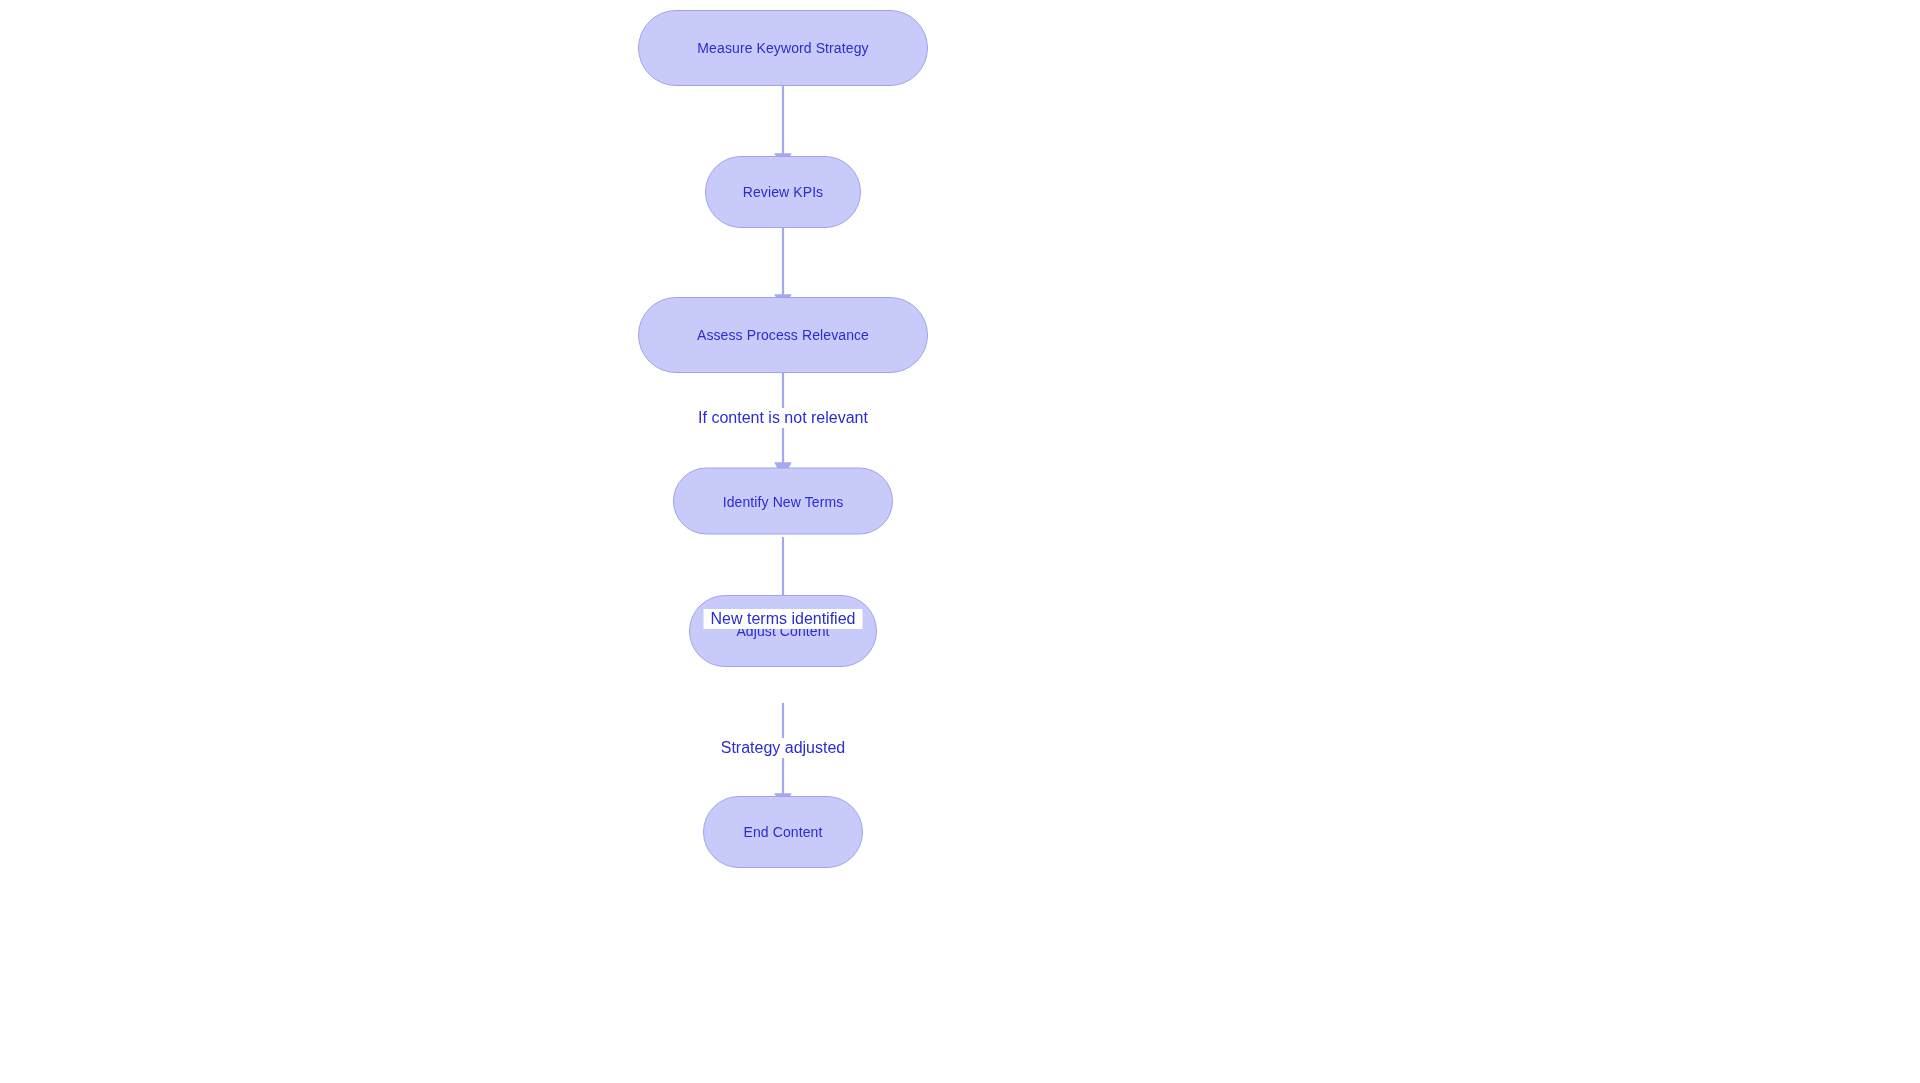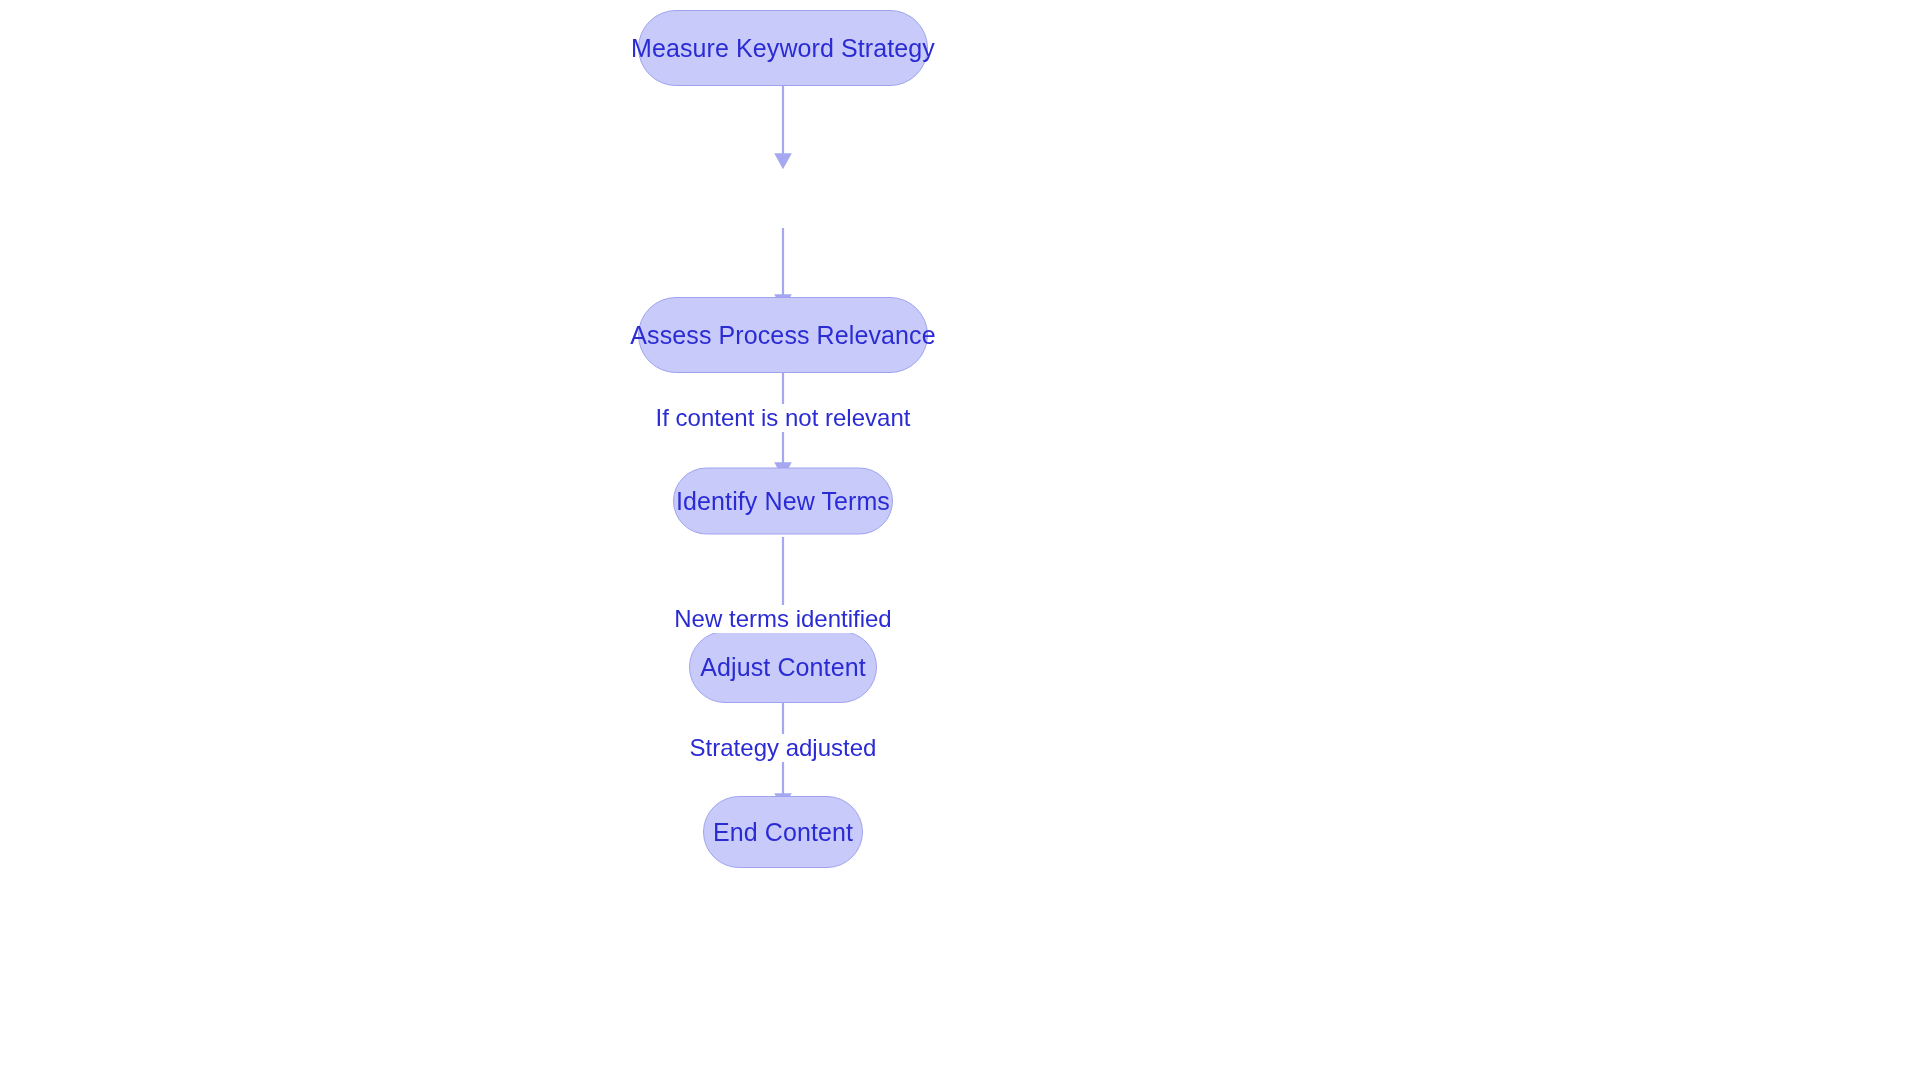--- a/index.html
+++ b/index.html
@@ -37,34 +37,34 @@
     border-radius: 999px;
     display: flex;
     align-items: center;
     justify-content: center;
     transform: translate(-50%, -50%);
     z-index: 2;
   }
 
   .node-label {
     color: #2b2bd4;
-    font-size: 25px;
+    font-size: 14px;
     font-family: "Liberation Sans", sans-serif;
     font-weight: 400;
     white-space: nowrap;
     letter-spacing: 0.1px;
     line-height: 1;
   }
 
   .edge-label {
     position: absolute;
     transform: translate(-50%, -50%);
     background: #ffffff;
     color: #2b2bd4;
-    font-size: 24px;
+    font-size: 16px;
     font-family: "Liberation Sans", sans-serif;
     white-space: nowrap;
     padding: 2px 7px;
     line-height: 1;
     z-index: 3;
   }
 </style>
 </head>
 <body>
 
@@ -85,30 +85,33 @@
 
     <line x1="783" y1="537" x2="783" y2="631" stroke="#a5a8f0" stroke-width="2.2" marker-end="url(#arrowhead)"></line>
 
     <line x1="783" y1="703" x2="783" y2="796" stroke="#a5a8f0" stroke-width="2.2" marker-end="url(#arrowhead)"></line>
   </svg>
 
   <div class="node" style="left:783px; top:48px; width:290px; height:76px;">
     <span class="node-label">Measure Keyword Strategy</span>
   </div>
 
+  <div class="node" style="left:783px; top:192px; width:156px; height:72px;">
+    <span class="node-label">Review KPIs</span>
+  </div>
 
   <div class="node" style="left:783px; top:335px; width:290px; height:76px;">
     <span class="node-label">Assess Process Relevance</span>
   </div>
 
   <div class="node" style="left:783px; top:501px; width:220px; height:67px;">
     <span class="node-label">Identify New Terms</span>
   </div>
 
-  <div class="node" style="left:783px; top:667px; width:188px; height:72px;">
+  <div class="node" style="left:783px; top:631px; width:188px; height:72px;">
     <span class="node-label">Adjust Content</span>
   </div>
 
   <div class="node" style="left:783px; top:832px; width:160px; height:72px;">
     <span class="node-label">End Content</span>
   </div>
 
   <div class="edge-label" style="left:783px; top:418px;">If content is not relevant</div>
 
   <div class="edge-label" style="left:783px; top:583px;margin-top:36px;">New terms identified</div>

